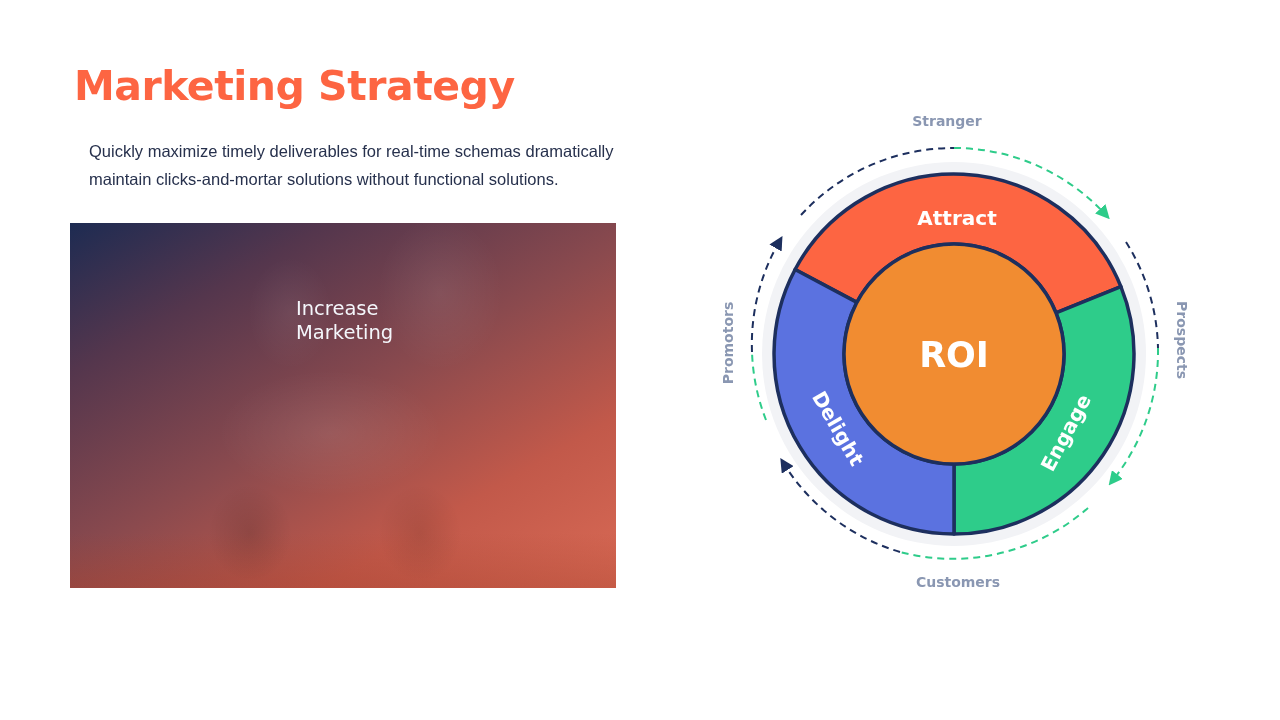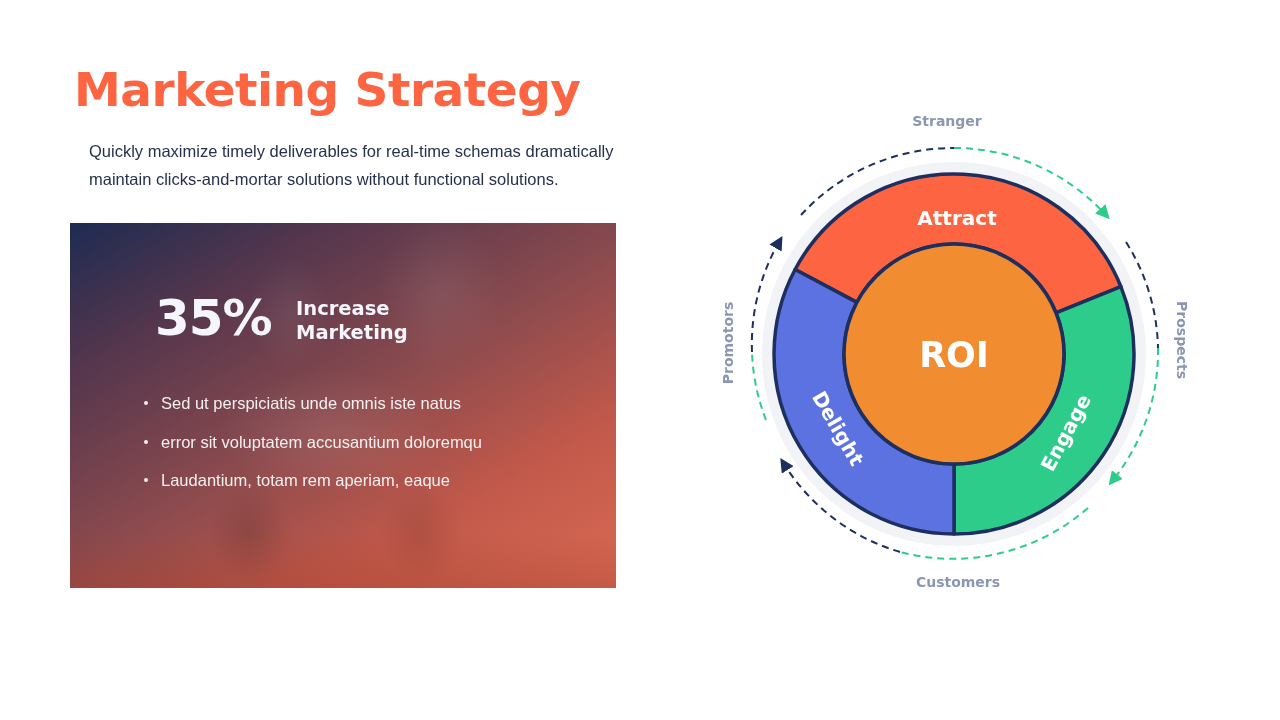--- a/index.html
+++ b/index.html
@@ -2,21 +2,21 @@
 <html><head>
   <meta charset="utf-8">
   <style>
     * { box-sizing: border-box; margin: 0; padding: 0; }
     html, body { width: 1280px; height: 720px; background: #ffffff; overflow: hidden; }
     body { position: relative; font-family: "Liberation Sans", sans-serif; }
 
     .title {
       position: absolute; left: 74px; top: 62px;
       font-family: "DejaVu Sans", sans-serif; font-weight: bold;
-      font-size: 47px; letter-spacing: -0.5px; color: #fd6542;
+      font-size: 41px; letter-spacing: -0.5px; color: #fd6542;
     }
     .subtitle {
       position: absolute; left: 89px; top: 137px; width: 560px;
       font-family: "Liberation Sans", sans-serif; font-size: 16.5px;
       line-height: 28px; color: #27314d;
     }
 
     .card {
       position: absolute; left: 70px; top: 223px; width: 546px; height: 365px;
       overflow: hidden;
@@ -32,21 +32,21 @@
         radial-gradient(ellipse 60px 70px at 350px 310px, rgba(0,0,0,0.10), transparent 70%),
         linear-gradient(180deg, transparent 85%, rgba(160,60,40,0.35) 100%);
     }
     .stat-value {
       position: absolute; left: 85px; top: 66px;
       font-family: "DejaVu Sans", sans-serif; font-weight: bold;
       font-size: 50px; color: #f4f6fb; letter-spacing: -1px;
     }
     .stat-label {
       position: absolute; left: 226px; top: 74px;
-      font-family: "DejaVu Sans", sans-serif; font-weight: bold;
+      font-family: "DejaVu Sans", sans-serif; font-weight: normal;
       font-size: 19.5px; line-height: 24px; color: #f4f6fb;
     }
     .bullets {
       position: absolute; left: 74px; top: 168px; list-style: none;
     }
     .bullets li {
       position: relative; padding-left: 17px;
       font-family: "Liberation Sans", sans-serif; font-size: 16.5px;
       color: #f4f0f0; height: 38.7px; line-height: 24px;
     }
@@ -62,30 +62,24 @@
     .roi-text { font-family: "DejaVu Sans", sans-serif; font-weight: bold; fill: #ffffff; font-size: 35px; }
   </style>
 </head>
 <body>
 
 <div class="title">Marketing Strategy</div>
 <div class="subtitle">Quickly maximize timely deliverables for real-time schemas dramatically maintain clicks-and-mortar solutions without functional solutions.</div>
 
 <div class="card">
   <div class="photo-shade"></div>
-  <div class="stat-value">35%</div>
   <div class="stat-label">
     <div>Increase</div>
     <div>Marketing</div>
   </div>
-  <ul class="bullets">
-    <li>Sed ut perspiciatis unde omnis iste natus</li>
-    <li>error sit voluptatem accusantium doloremqu</li>
-    <li>Laudantium, totam rem aperiam, eaque</li>
-  </ul>
 </div>
 
 <div class="diagram">
 
   <svg viewBox="0 0 520 500" xmlns="http://www.w3.org/2000/svg">
     <defs>
       <marker id="arrGreen" viewBox="0 0 10 10" refX="5" refY="5" markerWidth="7" markerHeight="7" orient="auto">
         <path d="M0,0 L10,5 L0,10 Z" fill="#2ecc8a"></path>
       </marker>
       <marker id="arrNavy" viewBox="0 0 10 10" refX="5" refY="5" markerWidth="7" markerHeight="7" orient="auto">

